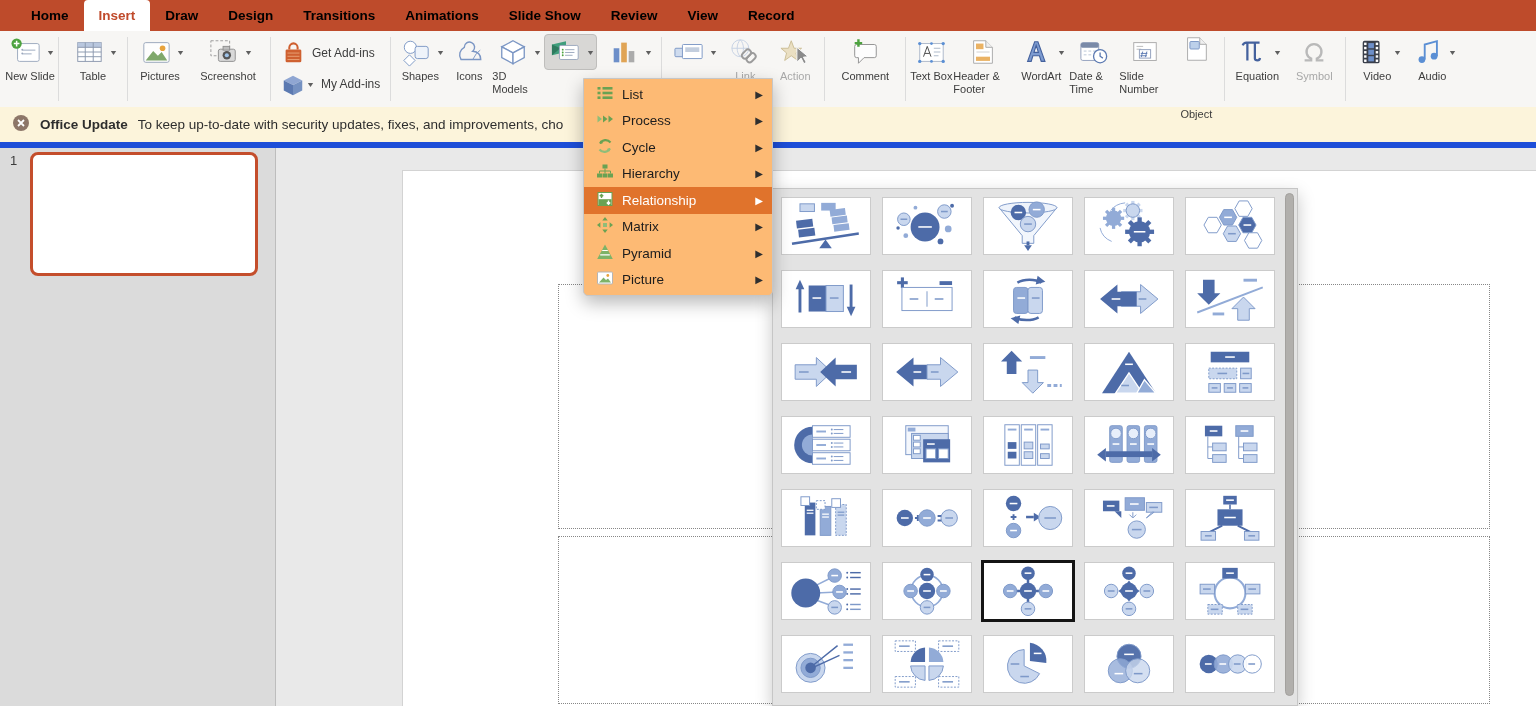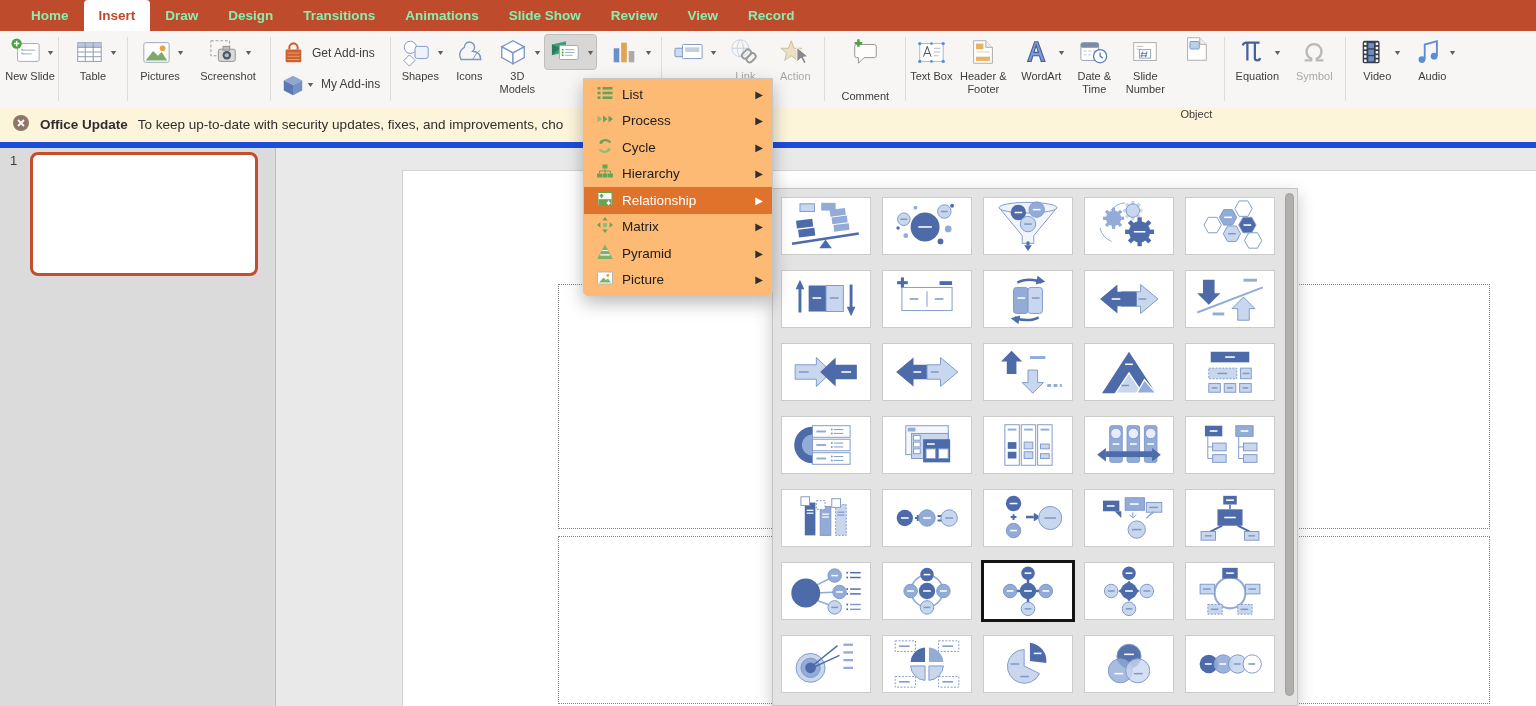--- a/index.html
+++ b/index.html
@@ -1,30 +1,30 @@
 <!DOCTYPE html>
 <html><head>
 <meta charset="utf-8">
 <style>
   html,body{margin:0;padding:0;background:#222;}
   *{box-sizing:border-box;}
   .app{position:relative;width:1536px;height:706px;overflow:hidden;background:#e9e9e9;
        font-family:"Liberation Sans","DejaVu Sans",sans-serif;-webkit-font-smoothing:antialiased;}
   
   .topbar{height:31px;background:#be4b2b;display:flex;align-items:stretch;padding-left:16px;}
-  .tab{color:#86efac;font-size:13.5px;font-weight:600;padding:0 15px;display:flex;align-items:center;cursor:default;}
+  .tab{color:#000000;font-size:13.5px;font-weight:600;padding:0 15px;display:flex;align-items:center;cursor:default;}
   .tab.active{background:#fff;color:#c04a2b;border-radius:4px 4px 0 0;}
   
   .ribbon{height:76px;background:#f7f6f4;display:flex;align-items:stretch;padding-left:4px;position:relative;}
   .rsep{width:1px;background:#dcdcdc;margin:6px 2px;}
   .rgroup{display:flex;padding:3px 1px;}
   .rgroup.stacked{flex-direction:column;justify-content:center;gap:7px;padding:0 8px;}
   .rbtn{display:flex;flex-direction:column;align-items:center;justify-content:flex-start;}
   .rbtn .ic{height:36px;display:flex;align-items:center;justify-content:center;}
-  .rbtn .lbl{font-size:11px;color:#3c3c3c;text-align:center;line-height:1.18;margin-top:0px;max-width:76px;}
+  .rbtn .lbl{font-size:11px;color:#3c3c3c;line-height:1.18;margin-top:0px;max-width:76px;}
   .rbtn.disabled .lbl{color:#a8a8a8;}
   .rbtn.pressed .ic{background:#d8d7d5;border:1px solid #bfbebc;border-radius:4px;padding:0 2px;}
   .rbtn.row{flex-direction:row;gap:7px;align-items:center;}
   .rbtn.row .ic{height:24px;}
   .rbtn.row .lbl{font-size:12px;margin-top:0;max-width:none;}
   .caret{font-size:7px;color:#5f5f5f;margin-left:2px;transform:scaleX(1.3);}
   
   .notif{height:41px;background:#fcf4db;border-bottom:6px solid #1d4ed8;display:flex;align-items:center;
          padding:0 12px;gap:10px;white-space:nowrap;overflow:hidden;font-size:13.5px;color:#2e2e2e;}
   .notif .t{font-weight:bold;}
@@ -241,21 +241,21 @@
             <svg width="38" height="30" viewBox="0 0 40 32" xmlns="http://www.w3.org/2000/svg">
               <path d="M16 4 L19 12 L27 12 L21 17 L23 25 L16 20 L9 25 L11 17 L5 12 L13 12 Z" fill="#eadfc2" stroke="#cbbd94"></path>
               <path d="M22 11 L22 27 L26.5 22.5 L29.5 28.5 L32 27 L29 21.5 L34 21 Z" fill="#8a8a8a" stroke="#fff"></path>
             </svg>
           </div>
           <div class="lbl">Action</div>
         </div>
       </div>
       <div class="rsep"></div>
       <div class="rgroup">
-        <div class="rbtn" style="width: 74px; gap: 20px;">
+        <div class="rbtn" style="width: 74px;">
           <div class="ic">
             <svg width="38" height="30" viewBox="0 0 40 32" xmlns="http://www.w3.org/2000/svg">
               <path d="M11 8 h19 a2 2 0 0 1 2 2 v10 a2 2 0 0 1 -2 2 h-11 l-6 6 v-6 h-2 a2 2 0 0 1 -2 -2 v-10 a2 2 0 0 1 2 -2 z" fill="#fdfdfd" stroke="#8f8f8f"></path>
               <path d="M13 2.5 v8 M9 6.5 h8" stroke="#4da33f" stroke-width="2.6"></path>
             </svg>
           </div>
           <div class="lbl">Comment</div>
         </div>
       </div>
       <div class="rsep"></div>

